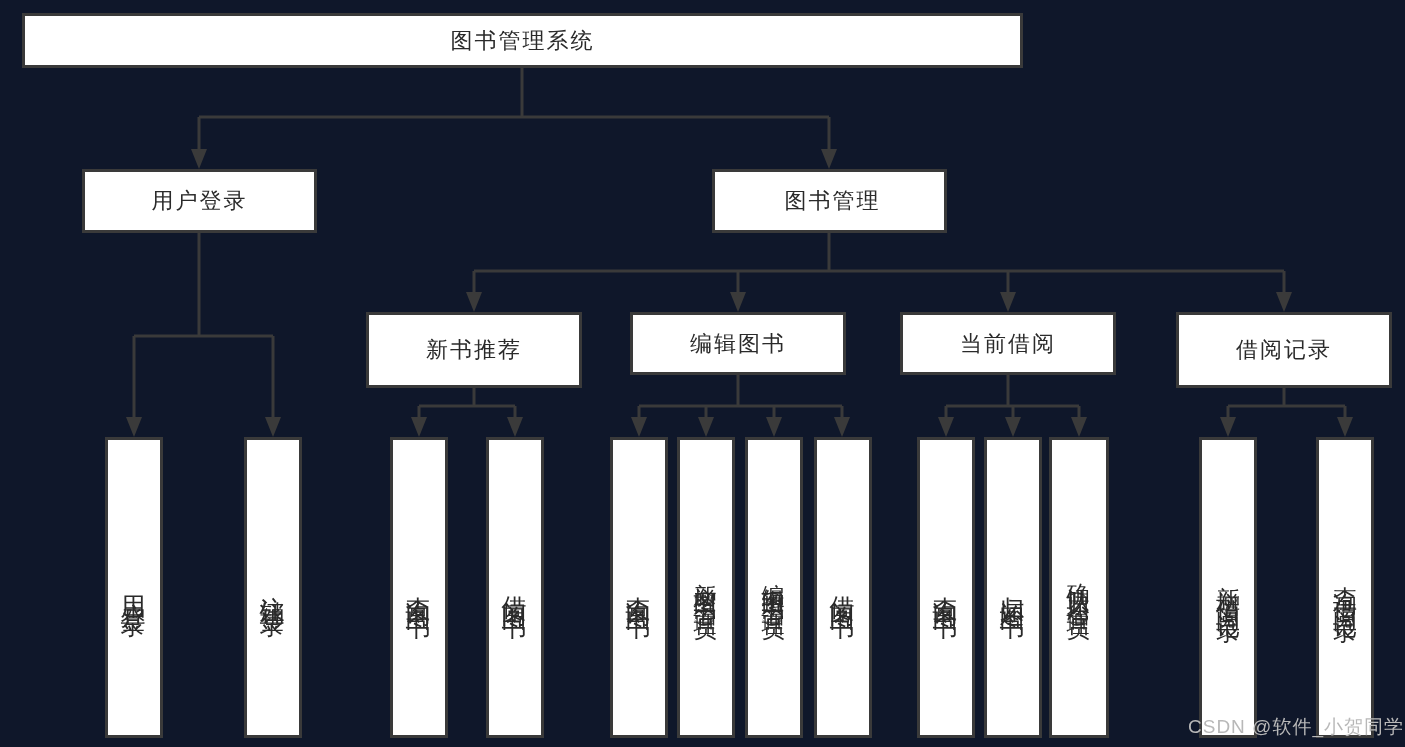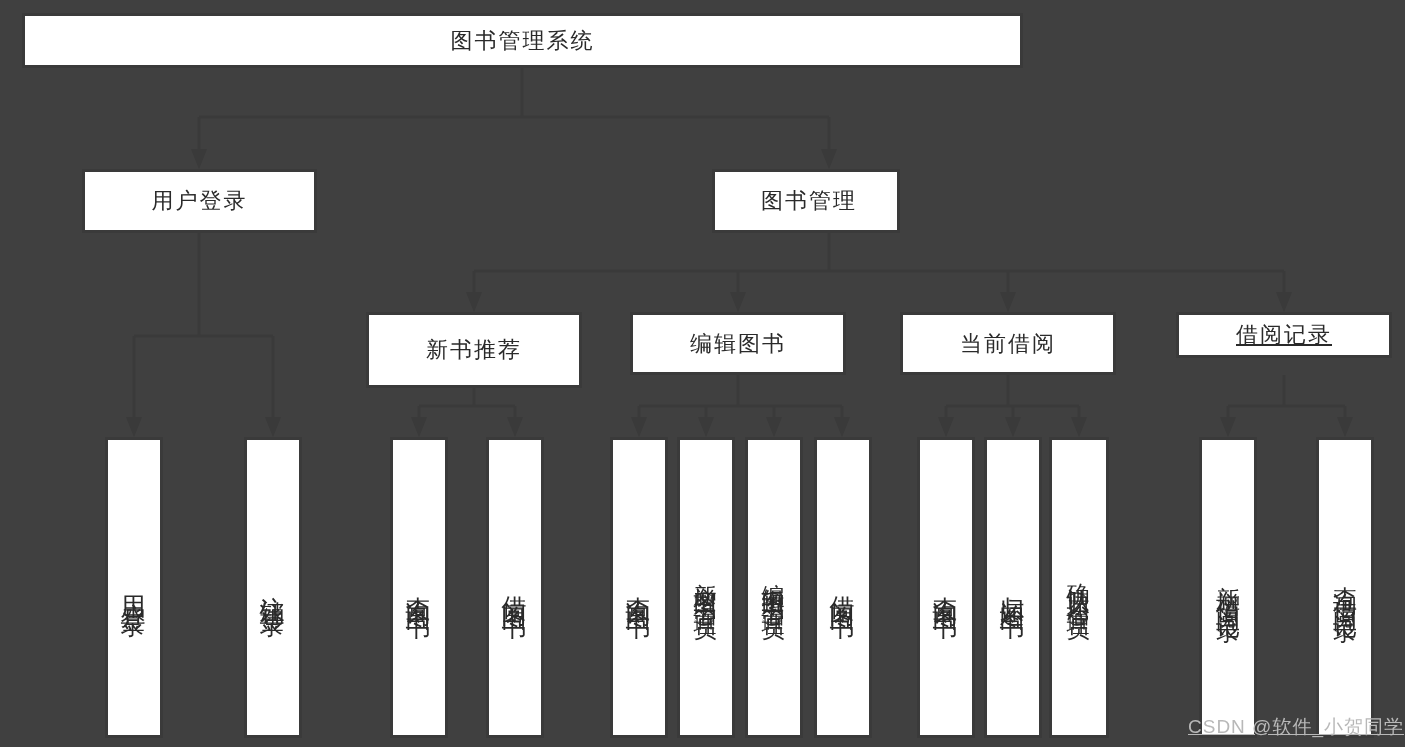--- a/index.html
+++ b/index.html
@@ -1,20 +1,20 @@
 <!DOCTYPE html>
 <html><head>
 <meta charset="utf-8">
 <style>
   html, body { margin: 0; padding: 0; background: #ffffff; }
   .canvas {
     position: relative;
     width: 1405px;
     height: 747px;
-    background: #404040;
+    background: #0f172a;
     font-family: "Liberation Sans", sans-serif;
     overflow: hidden;
   }
   .connectors {
     position: absolute;
     left: 0; top: 0;
     width: 1405px; height: 747px;
   }
   .node {
     position: absolute;
@@ -54,21 +54,20 @@
   .leaf.long span { font-size: 23px; letter-spacing: 5px; }
   .watermark {
     position: absolute;
     left: 1188px;
     top: 714px;
     font-size: 19px;
     letter-spacing: 1px;
     color: #b8b8b8;
     z-index: 3;
     white-space: nowrap;
-    text-decoration: underline;
   }
 </style>
 </head>
 <body>
 
 <div class="canvas">
 
   <svg class="connectors" viewBox="0 0 1405 747" xmlns="http://www.w3.org/2000/svg">
 
     <path d="M522 68 V117 M199 117 H829 M199 117 V150 M829 117 V150" fill="none" stroke="#3a3a3a" stroke-width="3"></path>
@@ -89,26 +88,26 @@
     <path d="M1008 375 V406 M946 406 H1079 M946 406 V418 M1013 406 V418 M1079 406 V418" fill="none" stroke="#3a3a3a" stroke-width="3"></path>
     <path d="M938 417h16l-8 20z M1005 417h16l-8 20z M1071 417h16l-8 20z" fill="#3a3a3a"></path>
 
     <path d="M1284 375 V406 M1228 406 H1345 M1228 406 V418 M1345 406 V418" fill="none" stroke="#3a3a3a" stroke-width="3"></path>
     <path d="M1220 417h16l-8 20z M1337 417h16l-8 20z" fill="#3a3a3a"></path>
   </svg>
 
   <div class="node" style="left:22px; top:13px; width:1001px; height:55px;">图书管理系统</div>
 
   <div class="node" style="left:82px; top:169px; width:235px; height:64px;">用户登录</div>
-  <div class="node" style="left:712px; top:169px; width:188px; height:64px;padding-left:6px;">图书管理</div>
+  <div class="node" style="left:712px; top:169px; width:235px; height:64px;padding-left:6px;">图书管理</div>
 
   <div class="node" style="left:366px; top:312px; width:216px; height:76px;">新书推荐</div>
   <div class="node" style="left:630px; top:312px; width:216px; height:63px;">编辑图书</div>
   <div class="node" style="left:900px; top:312px; width:216px; height:63px;text-align:center;">当前借阅</div>
-  <div class="node" style="left:1176px; top:312px; width:216px; height:46px;text-decoration:underline;">借阅记录</div>
+  <div class="node" style="left:1176px; top:312px; width:216px; height:76px;">借阅记录</div>
 
   <div class="leaf" style="left:105px;">
     <span>用户登录</span>
   </div>
   <div class="leaf" style="left:244px;">
     <span>注销登录</span>
   </div>
 
   <div class="leaf" style="left:390px;">
     <span>查询图书</span>

